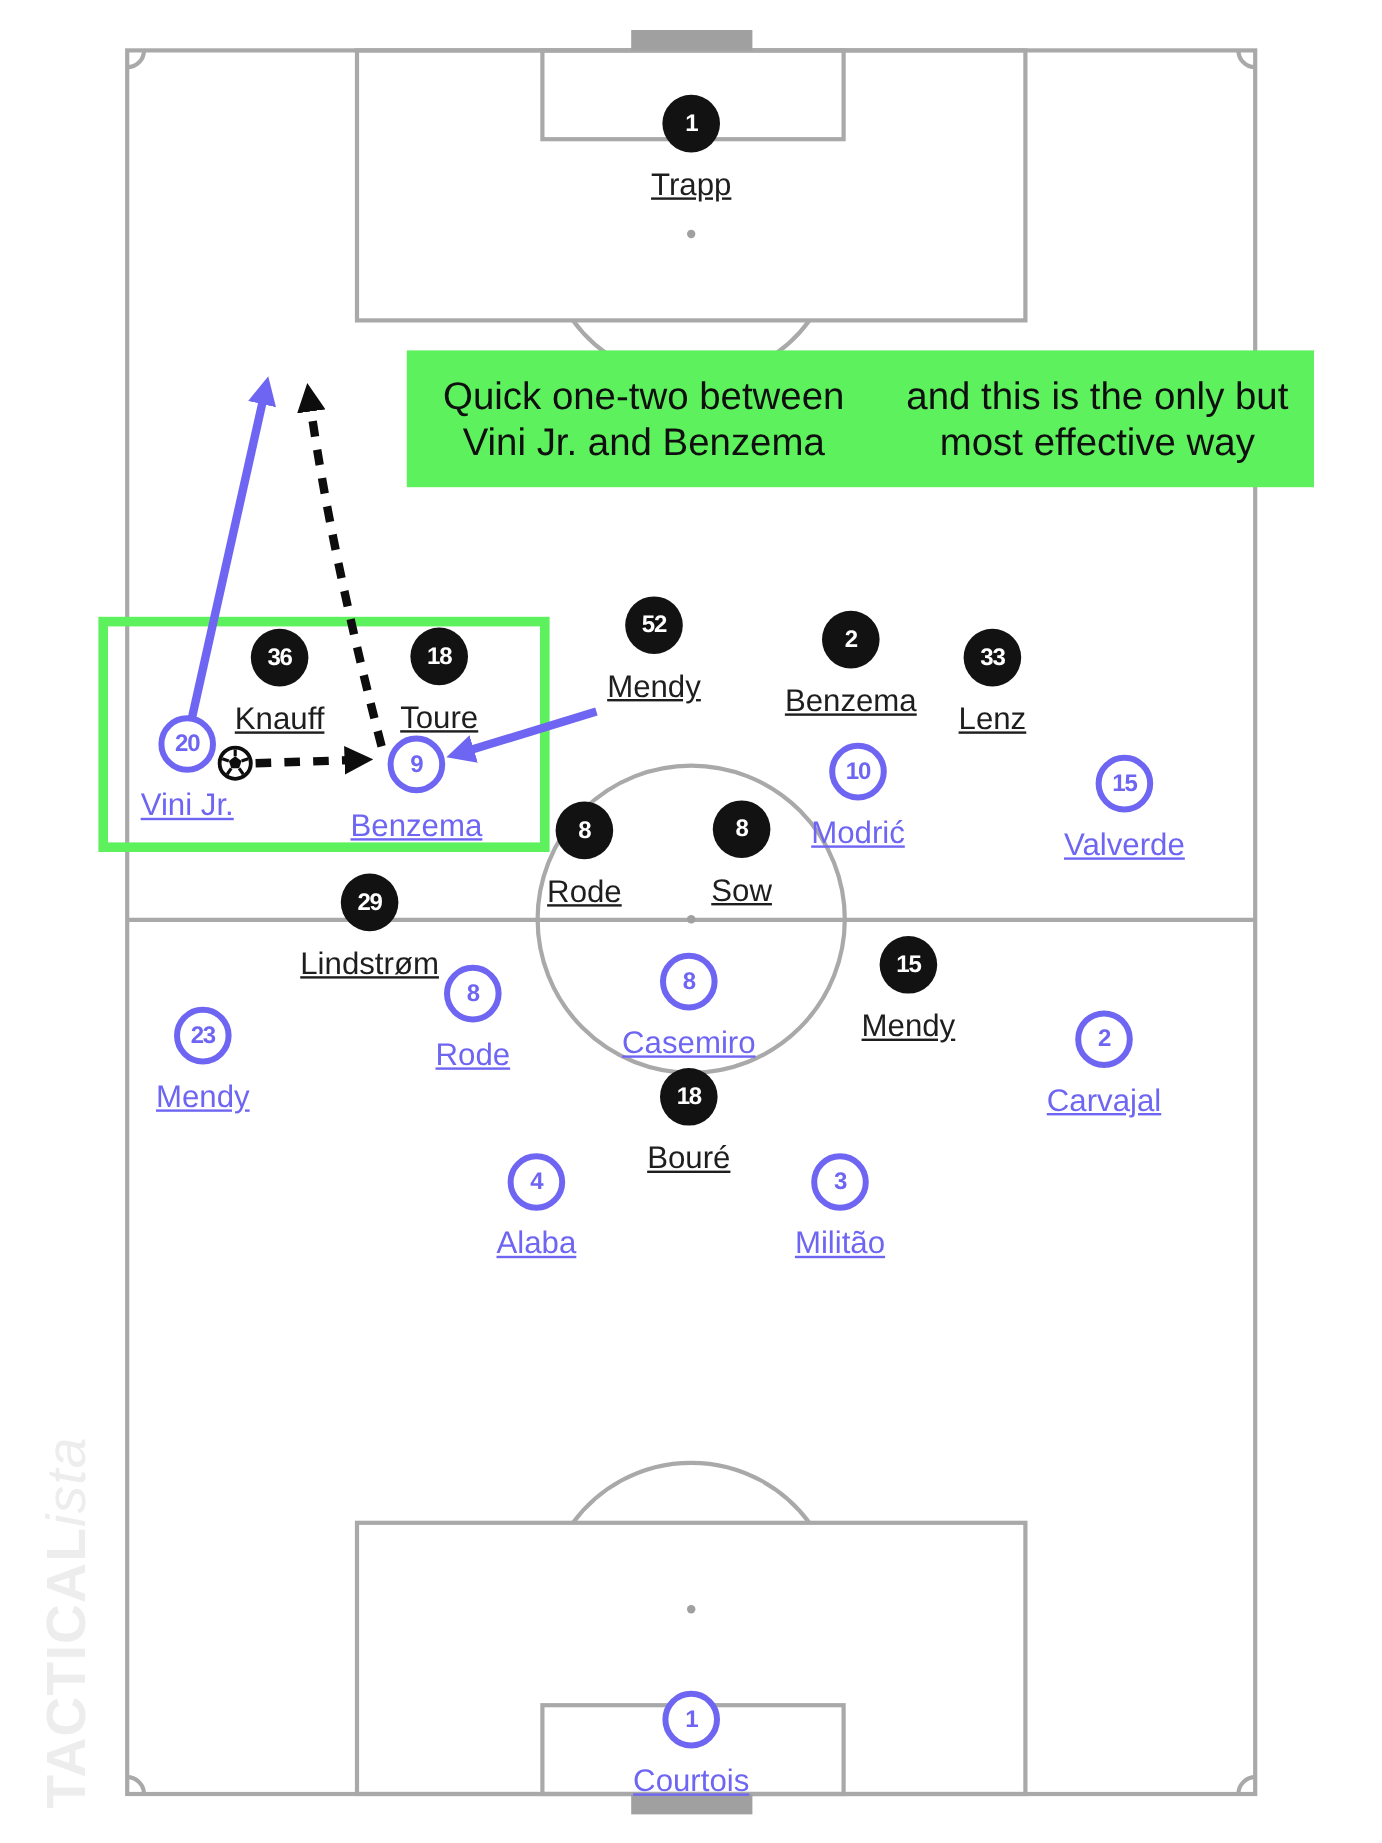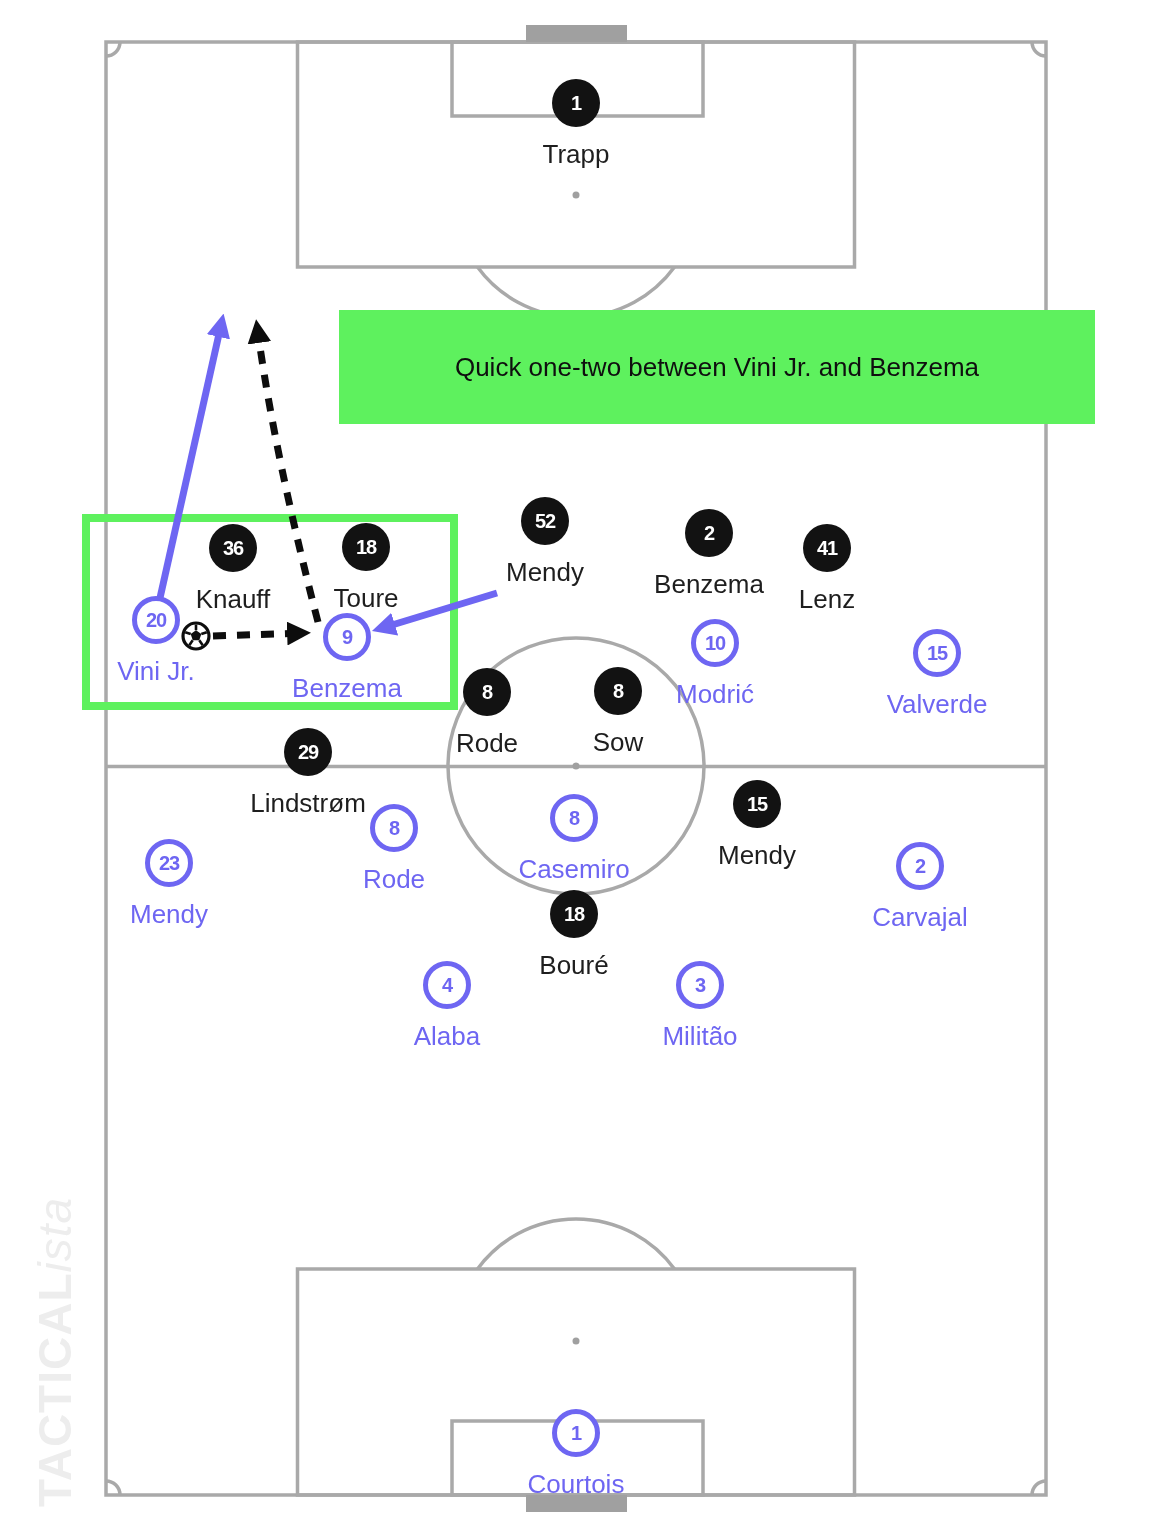--- a/index.html
+++ b/index.html
@@ -10,32 +10,32 @@
   }
   .abs{position:absolute;}
   
   #watermark{left:28px;top:1507px;transform:rotate(-90deg);transform-origin:top left;
     font-size:46px;letter-spacing:1px;color:#ededed;white-space:nowrap;z-index:0;}
   #watermark .brand-bold{font-weight:800;}
   #watermark .brand-italic{font-style:italic;font-weight:500;}
   #pitch-svg{left:0;top:0;z-index:1;}
   #highlight-rect{left:82px;top:514px;width:376px;height:196px;
     border:8px solid var(--green);box-sizing:border-box;z-index:2;background:transparent;}
-  #annotation-box{left:339px;top:310px;width:756px;height:114px;background:var(--green);
+  #annotation-box{left:339px;top:292px;width:756px;height:114px;background:var(--green);
     z-index:3;display:flex;flex-direction:row;align-items:center;justify-content:center;
-    font-size:26px;line-height:38px;font-weight:500;color:#0f0f0f;text-align:center;}
+    font-size:32px;line-height:38px;font-weight:500;color:#0f0f0f;text-align:center;}
   #arrows-svg{left:0;top:0;z-index:4;}
   #players-layer{left:0;top:0;width:100%;height:100%;z-index:5;pointer-events:none;}
   .player{position:absolute;width:0;height:0;pointer-events:auto;}
   .jersey{position:absolute;left:0;top:0;transform:translate(-50%,-50%);
     width:48px;height:48px;border-radius:50%;box-sizing:border-box;
     display:flex;align-items:center;justify-content:center;
     font-weight:700;font-size:20px;letter-spacing:-1px;}
   .plabel{position:absolute;left:0;top:51px;transform:translate(-50%,-50%);
-    white-space:nowrap;font-size:26px;font-weight:500;}
+    white-space:nowrap;font-size:26px;font-weight:500;text-decoration:underline;}
   .team-frankfurt .jersey{background:#121212;color:#ffffff;}
   .team-frankfurt .plabel{color:#1e1e1e;}
   .team-real-madrid .jersey{background:#ffffff;border:5.5px solid var(--purple);color:var(--purple);}
   .team-real-madrid .plabel{color:var(--purple);}
   #ball{z-index:6;transform:translate(-50%,-50%);}
 </style>
 </head>
 <body>
 
 <div id="watermark" class="abs">
@@ -64,20 +64,21 @@
     <circle cx="576" cy="766" r="3.5"></circle>
     <circle cx="576" cy="195" r="3.5"></circle>
     <circle cx="576" cy="1341" r="3.5"></circle>
   </g>
 </svg>
 
 <div id="highlight-rect" class="abs"></div>
 
 <div id="annotation-box" class="abs">
   <div>Quick one-two between Vini Jr. and Benzema</div>
+  <div>and this is the only but most effective way</div>
 </div>
 
 <svg id="arrows-svg" class="abs" width="1152" height="1536" viewBox="0 0 1152 1536">
   <defs>
     <marker id="head-purple" viewBox="0 0 10 10" refX="1.2" refY="5" markerWidth="3.4" markerHeight="3.4" orient="auto">
       <path d="M 0 0 L 10 5 L 0 10 Z" style="fill:var(--purple)"></path>
     </marker>
     <marker id="head-black" viewBox="0 0 10 10" refX="1.2" refY="5" markerWidth="3.4" markerHeight="3.4" orient="auto">
       <path d="M 0 0 L 10 5 L 0 10 Z" fill="#0d0d0d"></path>
     </marker>
@@ -103,21 +104,21 @@
     </div>
     <div class="player team-frankfurt" style="left: 545px; top: 521px;">
       <span class="jersey">52</span>
       <span class="plabel">Mendy</span>
     </div>
     <div class="player team-frankfurt" style="left: 709px; top: 533px;">
       <span class="jersey">2</span>
       <span class="plabel">Benzema</span>
     </div>
     <div class="player team-frankfurt" style="left: 827px; top: 548px;">
-      <span class="jersey">41</span>
+      <span class="jersey">33</span>
       <span class="plabel">Lenz</span>
     </div>
     <div class="player team-frankfurt" style="left: 487px; top: 692px;">
       <span class="jersey">8</span>
       <span class="plabel">Rode</span>
     </div>
     <div class="player team-frankfurt" style="left: 618px; top: 691px;">
       <span class="jersey">8</span>
       <span class="plabel">Sow</span>
     </div>

